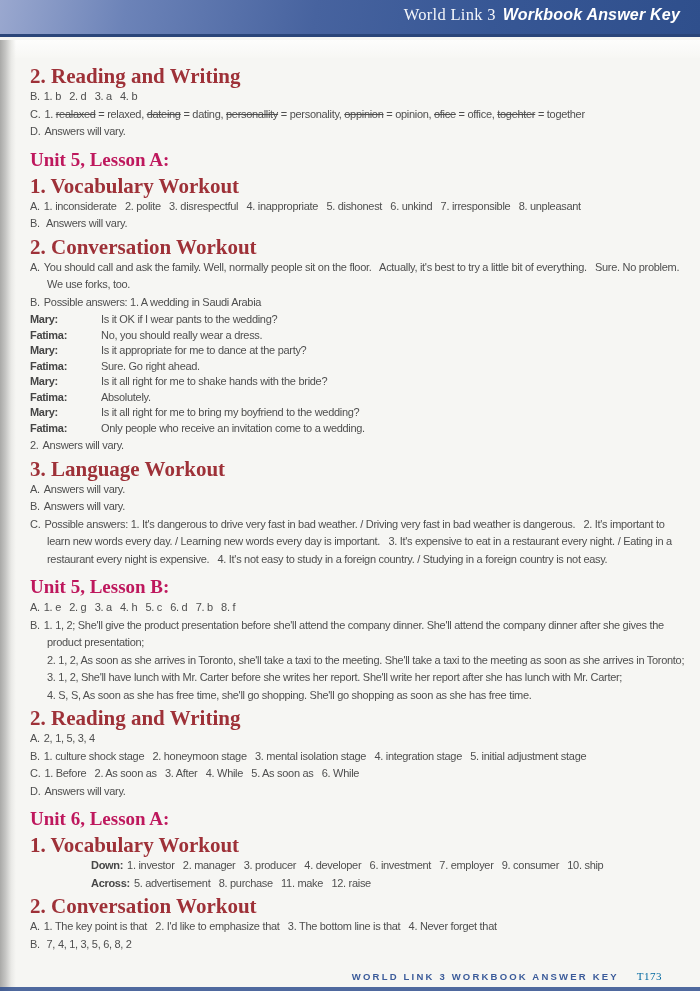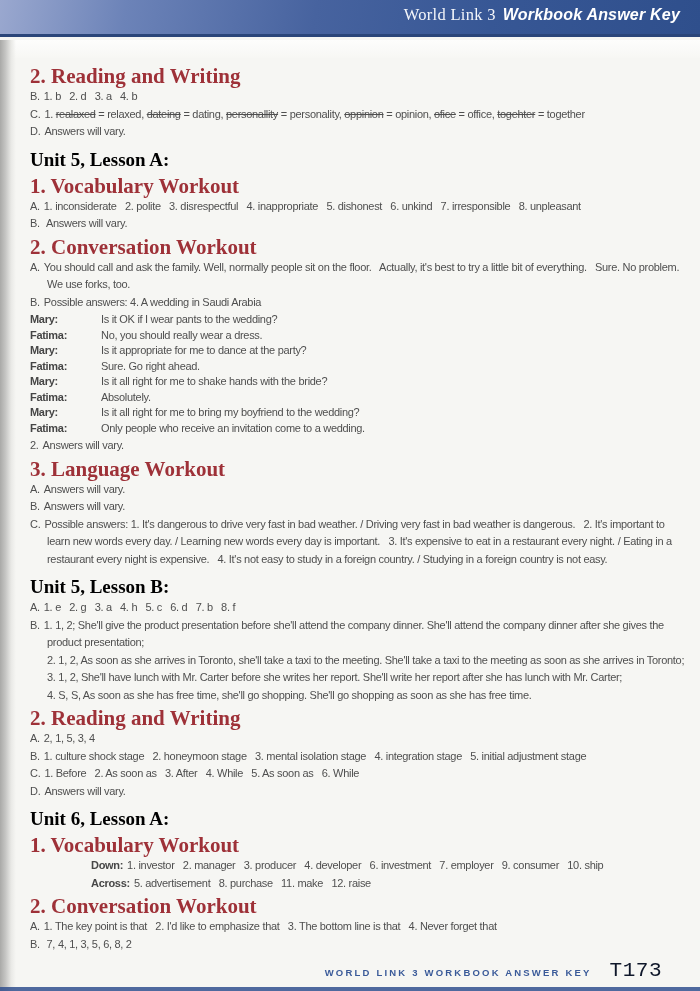--- a/index.html
+++ b/index.html
@@ -41,21 +41,21 @@
     position:absolute;left:0;bottom:0;width:700px;height:4px;
     background:#31508e;opacity:.85;
   }
   
   .content{
     position:absolute;left:30px;top:62px;width:660px;
     color:#4f4f4f;font-size:11px;letter-spacing:-0.3px;
   }
   .unit-heading{
     font-family:"Liberation Serif","DejaVu Serif",serif;
-    font-weight:bold;color:#000000;font-size:19px;line-height:24px;
+    font-weight:bold;color:#be185d;font-size:19px;line-height:24px;
     margin-top:7px;letter-spacing:0;
   }
   .section-heading{
     font-family:"Liberation Serif","DejaVu Serif",serif;
     font-weight:bold;color:#9e3138;font-size:21px;line-height:19px;
     margin-top:5px;margin-bottom:2px;letter-spacing:0;
   }
   .line{
     padding-left:17px;text-indent:-17px;
     white-space:pre-wrap;line-height:17.5px;
@@ -70,22 +70,22 @@
   .dtext{white-space:pre-wrap;}
   
   .footer{
     position:absolute;right:38px;bottom:9px;
     display:flex;align-items:baseline;
   }
   .footer .flabel{
     color:#3a5a99;font-size:9.5px;font-weight:bold;letter-spacing:2.2px;
   }
   .footer .fpage{
-    font-family:Liberation Mono, monospace;
-    color:#0f172a;font-size:21px;margin-left:18px;letter-spacing:.5px;
+    font-family:Liberation Serif, serif;
+    color:#0369a1;font-size:11px;margin-left:18px;letter-spacing:.5px;
   }
 </style>
 </head>
 <body>
 
 <div class="header-band">
   <span class="book">World Link 3</span>
   <span class="subtitle">Workbook Answer Key</span>
 </div>
 <div class="under-header"></div>
@@ -95,21 +95,21 @@
     <div class="section-heading">2. Reading and Writing</div>
     <div class="line"><span class="lbl">B.</span><span class="txt">1. b   2. d   3. a   4. b</span></div>
     <div class="line"><span class="lbl">C.</span><span>1. </span><span class="strike">realaxed</span><span> = relaxed, </span><span class="strike">dateing</span><span> = dating, </span><span class="strike">personallity</span><span> = personality, </span><span class="strike">oppinion</span><span> = opinion, </span><span class="strike">ofice</span><span> = office, </span><span class="strike">togehter</span><span> = together</span></div>
     <div class="line"><span class="lbl">D.</span><span class="txt">Answers will vary.</span></div>
     <div class="unit-heading">Unit 5, Lesson A:</div>
     <div class="section-heading">1. Vocabulary Workout</div>
     <div class="line"><span class="lbl">A.</span><span class="txt">1. inconsiderate   2. polite   3. disrespectful   4. inappropriate   5. dishonest   6. unkind   7. irresponsible   8. unpleasant</span></div>
     <div class="line"><span class="lbl">B.</span><span class="txt"> Answers will vary.</span></div>
     <div class="section-heading">2. Conversation Workout</div>
     <div class="line"><span class="lbl">A.</span><span class="txt">You should call and ask the family. Well, normally people sit on the floor.   Actually, it's best to try a little bit of everything.   Sure. No problem. We use forks, too.</span></div>
-    <div class="line"><span class="lbl">B.</span><span class="txt">Possible answers: 4. A wedding in Saudi Arabia</span></div>
+    <div class="line"><span class="lbl">B.</span><span class="txt">Possible answers: 1. A wedding in Saudi Arabia</span></div>
     <div class="dialogue">
       <div class="drow">
         <span class="speaker">Mary:</span>
         <span class="dtext">Is it OK if I wear pants to the wedding?</span>
       </div>
       <div class="drow">
         <span class="speaker">Fatima:</span>
         <span class="dtext">No, you should really wear a dress.</span>
       </div>
       <div class="drow">

